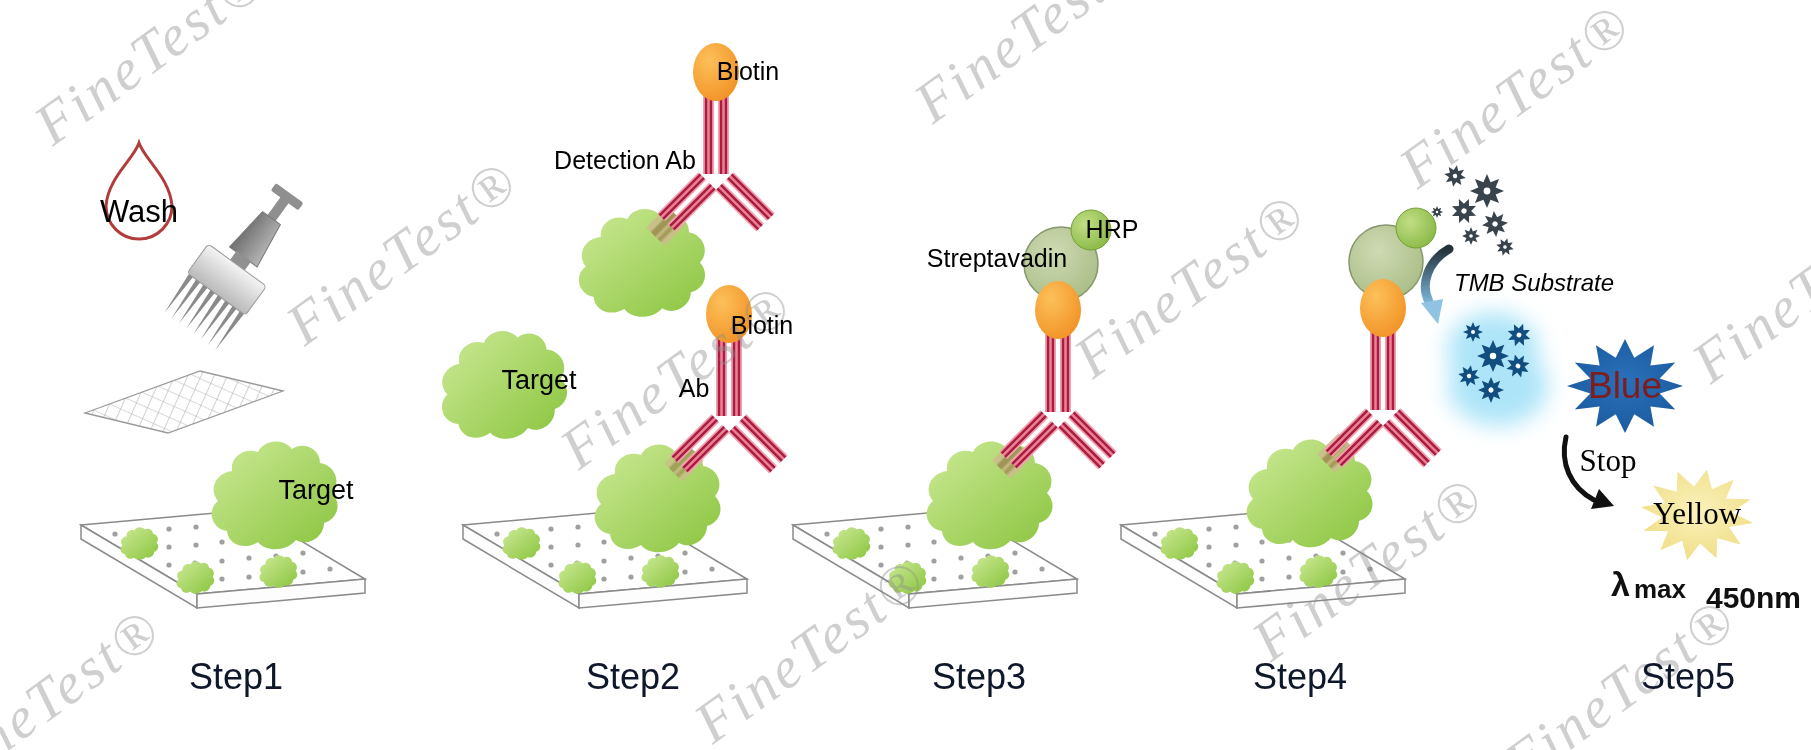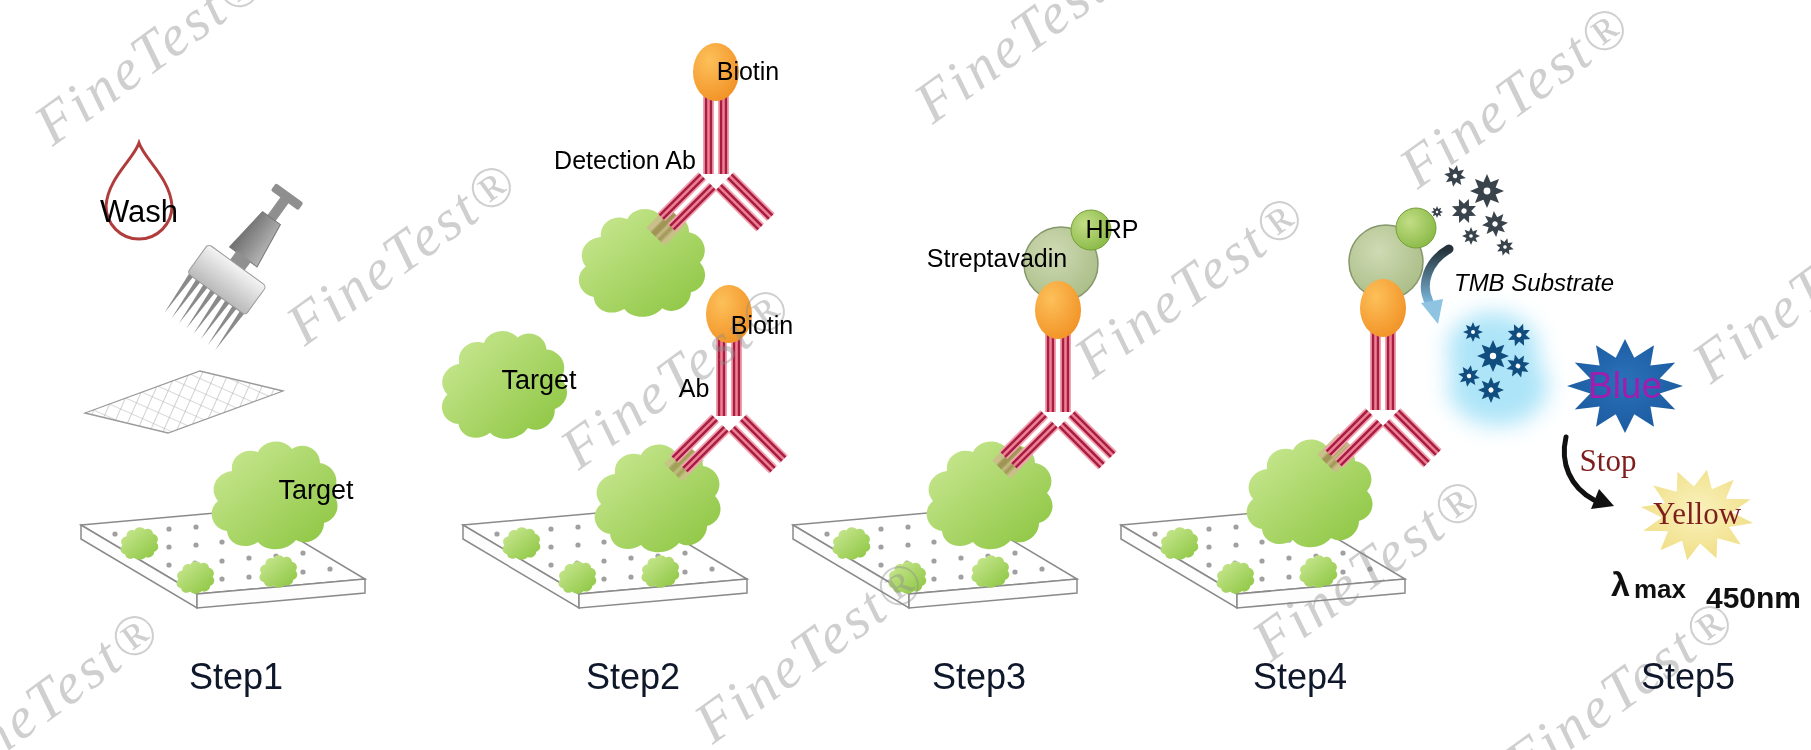--- a/index.html
+++ b/index.html
@@ -8,22 +8,22 @@
   .canvas svg.scene{position:absolute;left:0;top:0;z-index:1;}
   .wm{position:absolute;z-index:2;color:rgba(140,140,140,0.42);
       font-family:"Liberation Serif",serif;font-style:italic;font-size:58px;letter-spacing:3px;
       white-space:nowrap;transform:translate(-50%,-50%) rotate(-36deg);pointer-events:none;user-select:none;}
   .lbl{position:absolute;z-index:3;transform:translate(-50%,-50%);white-space:nowrap;color:#000000;}
   .lbl.s25{font-size:25px;}
   .lbl.s27{font-size:27px;}
   .lbl.s24{font-size:24px;font-style:italic;}
   .lbl.wash{font-size:31px;}
   .lbl.step{font-size:36px;color:#0f172a;}
-  .lbl.blue-txt{font-size:37px;color:#a21caf;}
-  .lbl.serif{font-family:"Liberation Serif",serif;font-size:31px;color:#7f1d1d;}
+  .lbl.blue-txt{font-size:37px;color:#7f1d1d;}
+  .lbl.serif{font-family:"Liberation Serif",serif;font-size:31px;color:#000000;}
   .lambda-row{position:absolute;z-index:3;transform:translate(-50%,-50%);display:flex;align-items:flex-start;
       color:#101010;font-weight:bold;white-space:nowrap;}
   .lambda-row .lam{font-size:34px;line-height:1;}
   .lambda-row .sub{font-size:26px;line-height:1;margin:9px 0 0 4px;}
   .lambda-row .nm{font-size:30px;line-height:1;margin:16px 0 0 20px;}
 </style>
 </head>
 <body>
 
 <div class="canvas">

